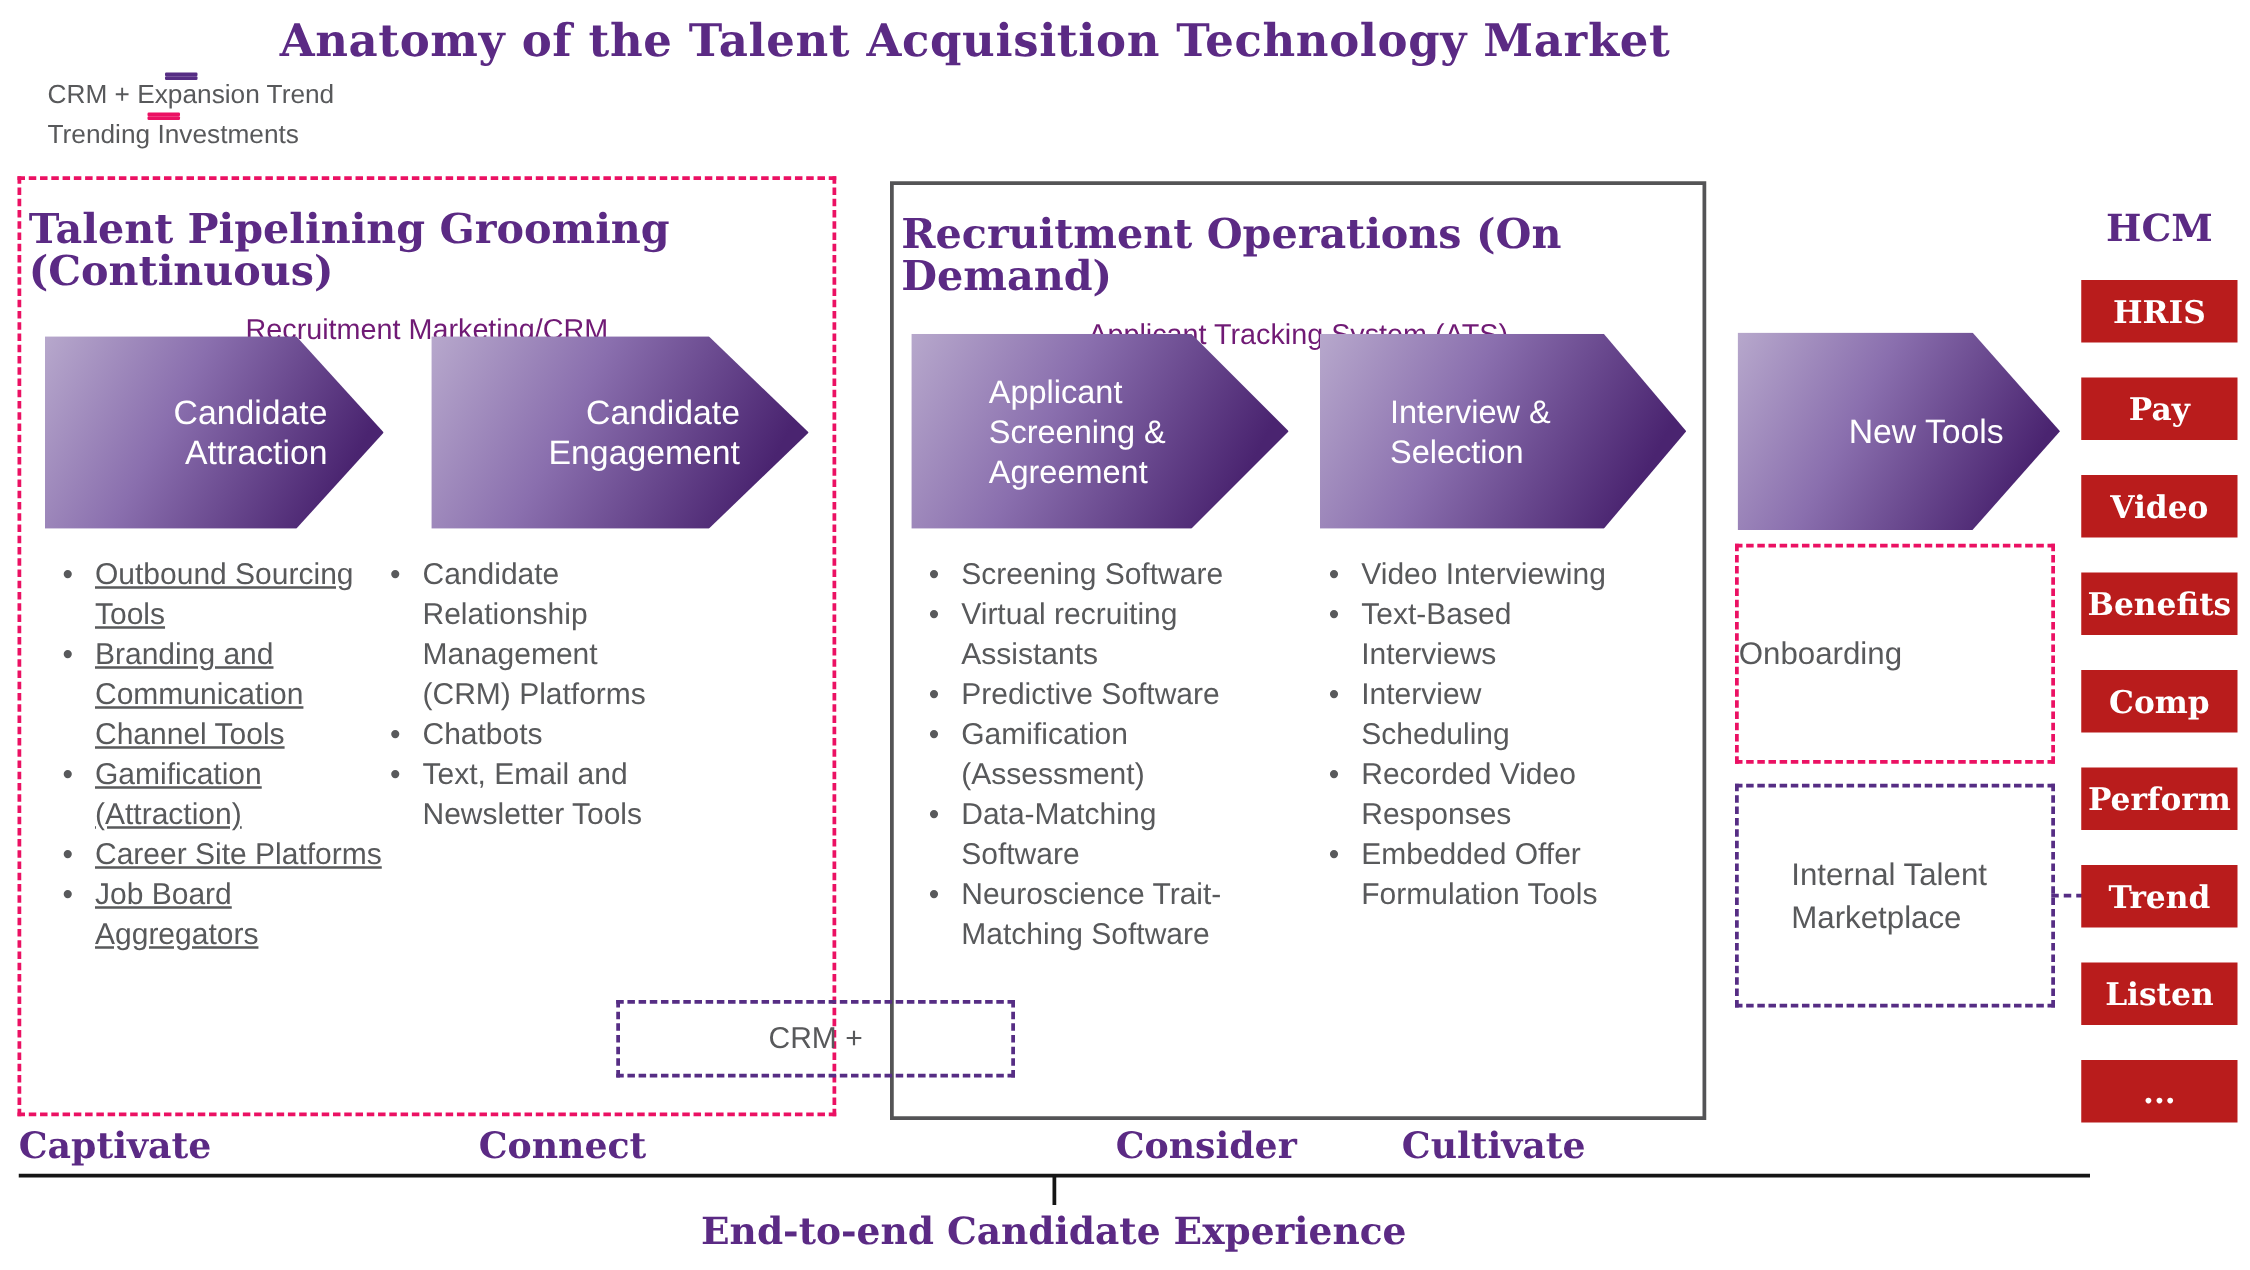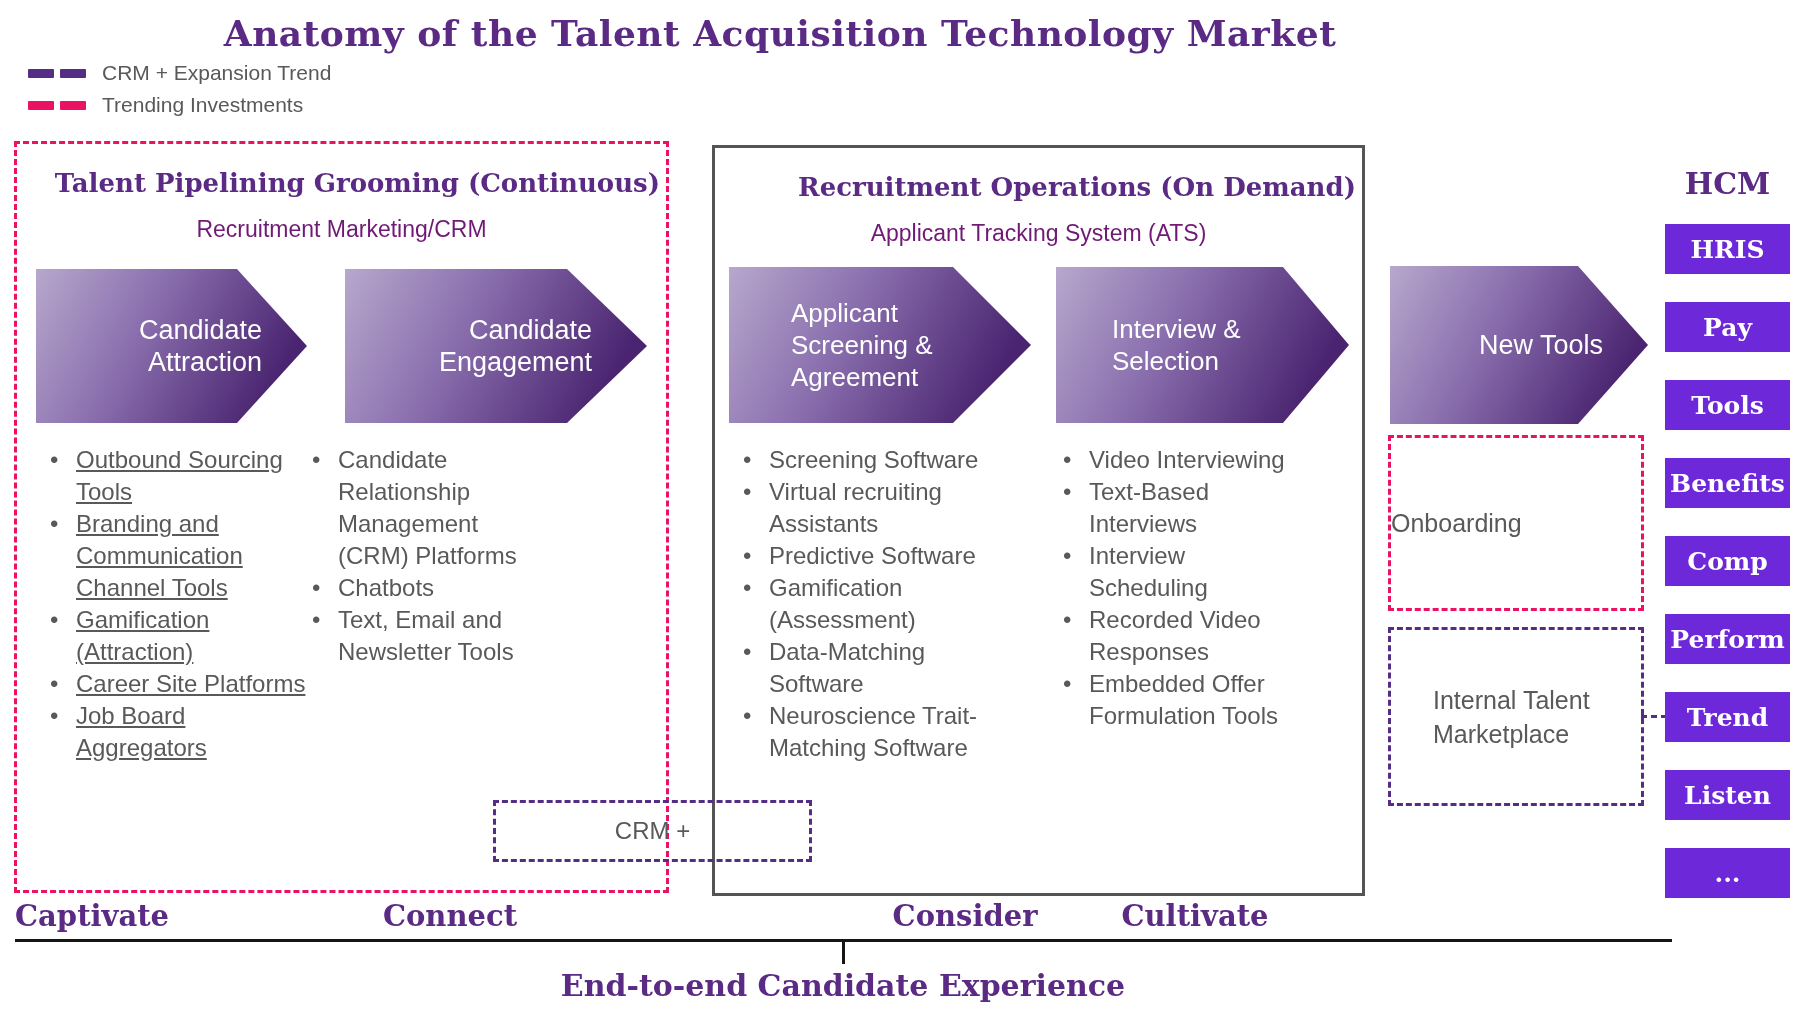--- a/index.html
+++ b/index.html
@@ -6,34 +6,34 @@
   #canvas{
     position:relative;width:1800px;height:1016px;background:#ffffff;overflow:hidden;
     font-family:"Liberation Sans", sans-serif;
   }
   .serif{font-family:"DejaVu Serif","Liberation Serif",serif;font-weight:bold;}
   .purple{color:#5b2a84;}
 
   
   #page-title{position:absolute;left:80px;top:12px;width:1400px;text-align:center;
     font-size:36px;letter-spacing:.5px;}
-  .legend{position:absolute;left:28px;}
+  .legend{position:absolute;left:28px;flex-direction:column;}
   .legend-row{display:flex;align-items:center;height:30px;}
   #legend-crm{top:58px;}
   #legend-trend{top:90px;}
   .dash{width:26px;height:9px;border-radius:1px;margin-right:6px;display:inline-block;}
   .dash-purple{background:#562d84;}
   .dash-pink{background:#eb1163;}
   .legend-label{font-size:21px;color:#58595b;margin-left:10px;white-space:nowrap;}
 
   
   .big-box{position:absolute;box-sizing:border-box;}
   #pipeline-box{left:14px;top:141px;width:655px;height:752px;border:3px dashed #eb1163;}
   #operations-box{left:712px;top:145px;width:653px;height:751px;border:3px solid #545456;}
-  .box-title{margin:22px 6px 0 6px;text-align:right;font-size:26px;line-height:34px;}
+  .box-title{margin:22px 6px 0 6px;text-align:left;font-size:33px;line-height:34px;}
   .box-subtitle{margin-top:16px;text-align:center;font-size:23px;color:#701a75;}
 
   
   .arrow{position:absolute;display:flex;align-items:center;color:#ffffff;
     background:linear-gradient(118deg,#b7a8cc 0%,#8a6fae 38%,#4a2470 85%);
     clip-path:polygon(0 0, calc(100% - var(--tip)) 0, 100% 50%, calc(100% - var(--tip)) 100%, 0 100%);
   }
   .arrow .arrow-label{line-height:32px;}
   #arrow-attraction{left:36px;top:269px;width:271px;height:154px;--tip:70px;}
   #arrow-engagement{left:345px;top:269px;width:302px;height:154px;--tip:80px;}
@@ -64,21 +64,21 @@
   #onboarding-box{left:1388px;top:435px;width:256px;height:176px;border:3px dashed #eb1163;
     justify-content:flex-start;}
   #itm-box{left:1388px;top:627px;width:256px;height:179px;border:3px dashed #562d84;}
   #itm-box .itm-label{padding-left:42px;width:170px;line-height:34px;}
   #itm-connector{position:absolute;left:1641px;top:715px;width:26px;height:0;
     border-top:3px dashed #562d84;}
 
   
   #hcm-title{position:absolute;left:1665px;top:166px;width:125px;text-align:center;
     font-size:30px;}
-  .hcm-module{position:absolute;left:1665px;width:125px;height:50px;background:#6d28d9;
+  .hcm-module{position:absolute;left:1665px;width:125px;height:50px;background:#b91c1c;
     color:#ffffff;display:flex;align-items:center;justify-content:center;font-size:25px;}
   #hcm-0{top:224px;} #hcm-1{top:302px;} #hcm-2{top:380px;} #hcm-3{top:458px;}
   #hcm-4{top:536px;} #hcm-5{top:614px;} #hcm-6{top:692px;} #hcm-7{top:770px;}
   #hcm-8{top:848px;}
 
   
   .phase{position:absolute;top:899px;font-size:29px;}
   #phase-0{left:15px;}
   #phase-1{left:370px;width:160px;text-align:center;}
   #phase-2{left:880px;width:170px;text-align:center;}
@@ -172,21 +172,21 @@
   <div id="itm-connector"></div>
 
   <div id="hcm-title" class="serif purple">HCM</div>
   <div class="hcm-module serif" id="hcm-0">
       <span>HRIS</span>
     </div>
   <div class="hcm-module serif" id="hcm-1">
       <span>Pay</span>
     </div>
   <div class="hcm-module serif" id="hcm-2">
-      <span>Tools</span>
+      <span>Video</span>
     </div>
   <div class="hcm-module serif" id="hcm-3">
       <span>Benefits</span>
     </div>
   <div class="hcm-module serif" id="hcm-4">
       <span>Comp</span>
     </div>
   <div class="hcm-module serif" id="hcm-5">
       <span>Perform</span>
     </div>

